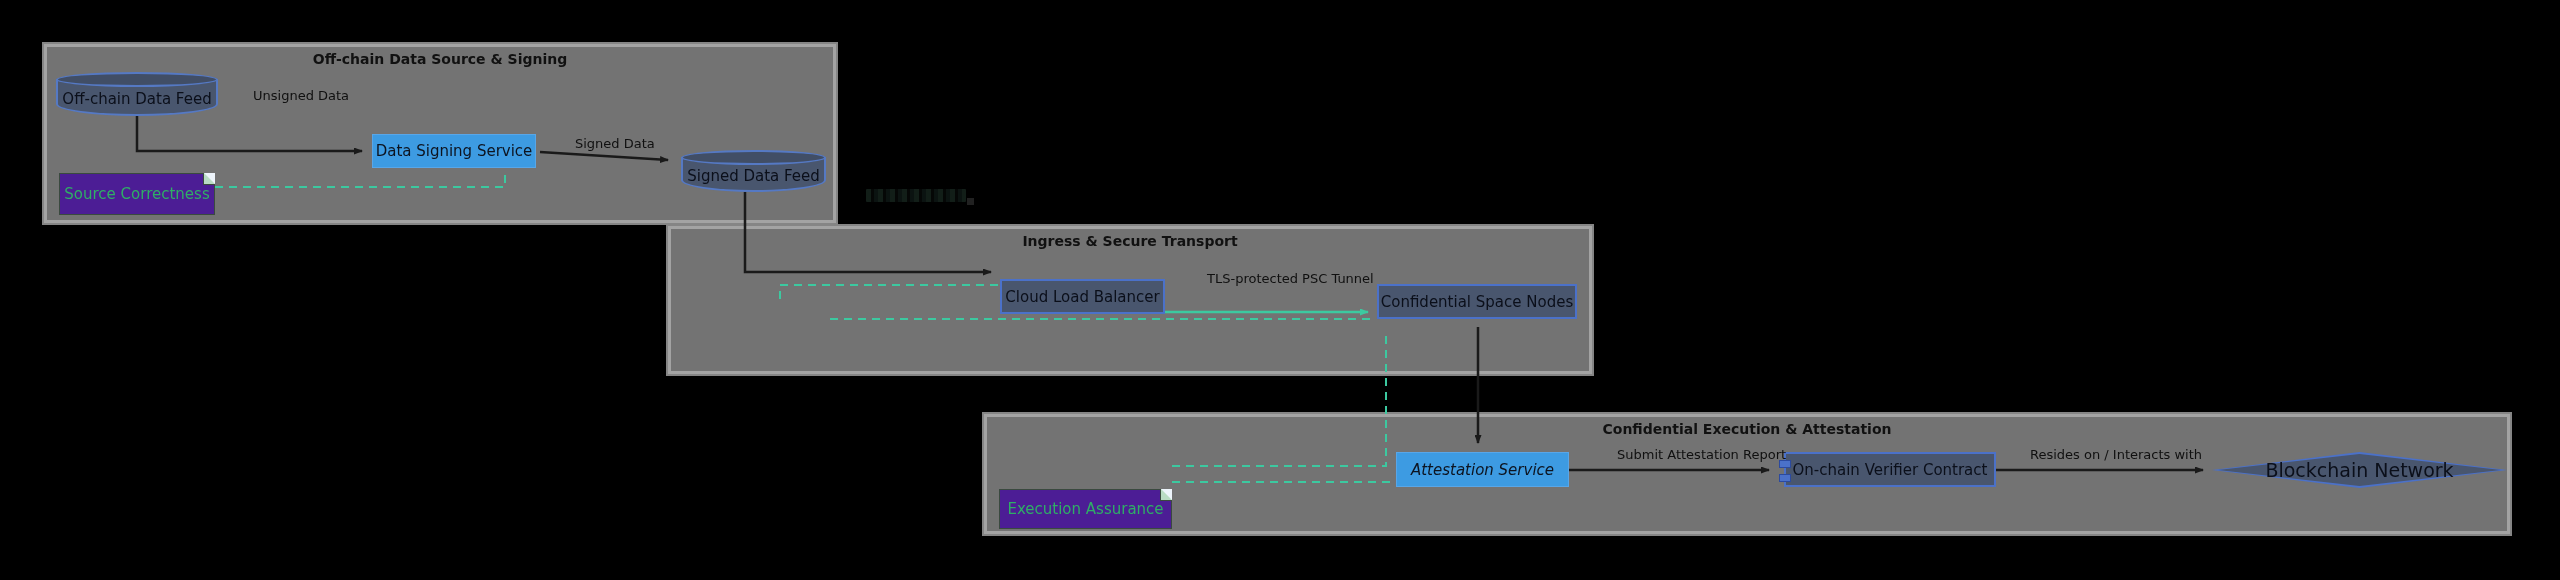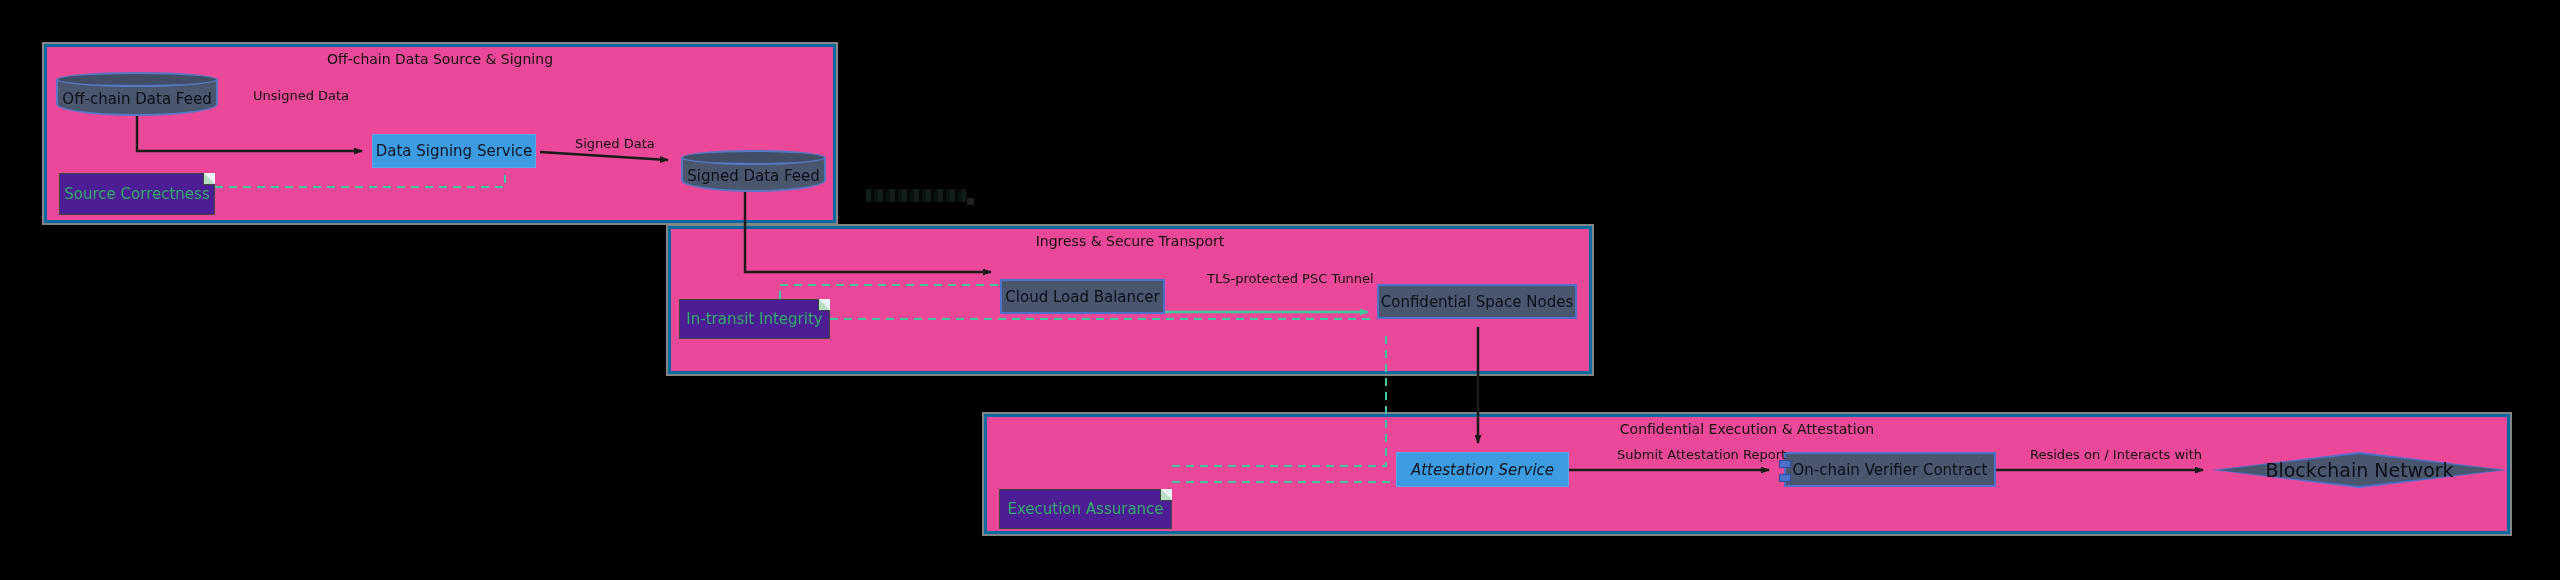--- a/index.html
+++ b/index.html
@@ -1,21 +1,21 @@
 <!DOCTYPE html>
 <html><head>
 <meta charset="utf-8">
 <style>
   html,body{margin:0;padding:0;background:#000;}
   #stage{position:relative;width:2560px;height:580px;background:#000;overflow:hidden;
          font-family:"DejaVu Sans", sans-serif;}
 
   
-  .cluster{position:absolute;background:#ec4899;border:3px solid #0369a1;
-           box-shadow:0 0 0 2px #858585;z-index:1;box-sizing:border-box;}
+  .cluster{position:absolute;background:#737373;border:3px solid #a3a3a3;
+           box-shadow:0 0 0 2px #858585;z-index:1;box-sizing:border-box;font-weight:bold;}
   .cluster-title{position:absolute;top:4px;left:0;right:0;text-align:center;
                  font-size:14px;color:#111;z-index:2;}
 
   
   .nodelabel{display:flex;align-items:center;justify-content:center;
              width:100%;height:100%;text-align:center;}
 
   
   .box{position:absolute;z-index:10;font-size:15px;color:#0d1420;box-sizing:border-box;}
   .box.blue{background:#3d9be2;border:1px solid #58a6e8;}
@@ -128,24 +128,20 @@
 
   <div class="note" style="left:59px;top:173px;width:156px;height:42px;">
     <div class="fold"></div>
     <div class="nodelabel">Source Correctness</div>
   </div>
 
   <div class="box dark" style="left:1000px;top:279px;width:165px;height:35px;">
     <div class="nodelabel">Cloud Load Balancer</div>
   </div>
 
-  <div class="note" style="left:679px;top:299px;width:151px;height:40px;">
-    <div class="fold"></div>
-    <div class="nodelabel">In-transit Integrity</div>
-  </div>
 
   <div class="box dark" style="left:1377px;top:284px;width:200px;height:35px;">
     <div class="nodelabel">Confidential Space Nodes</div>
   </div>
 
   <div class="note" style="left:999px;top:449px;width:173px;height:40px;margin-top:40px;">
     <div class="fold"></div>
     <div class="nodelabel">Execution Assurance</div>
   </div>
 

